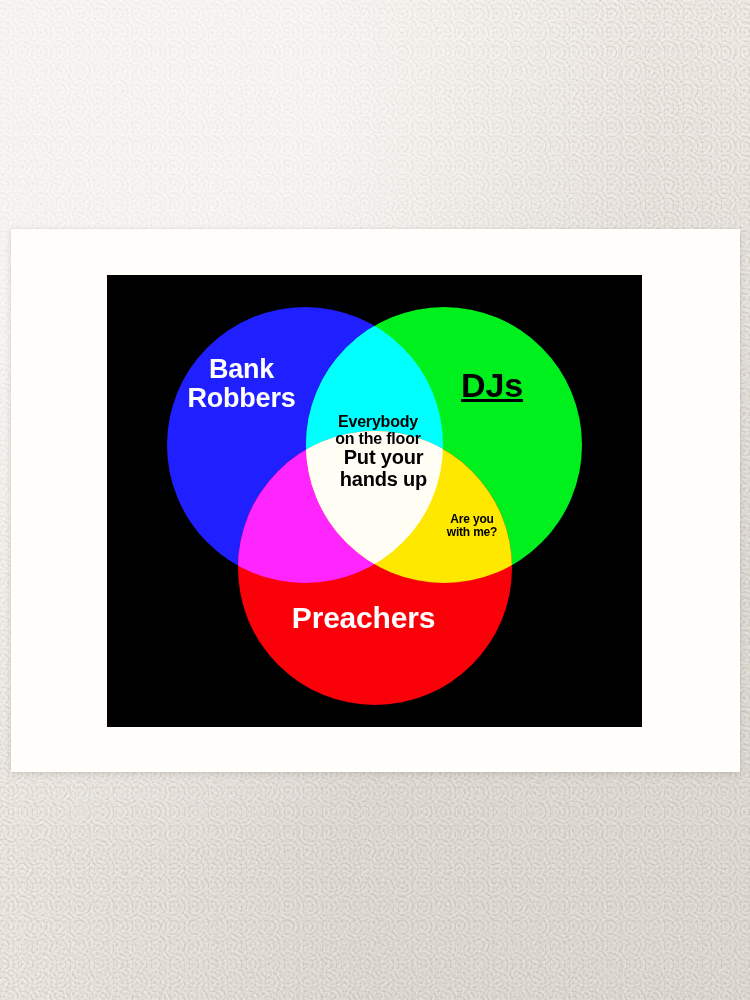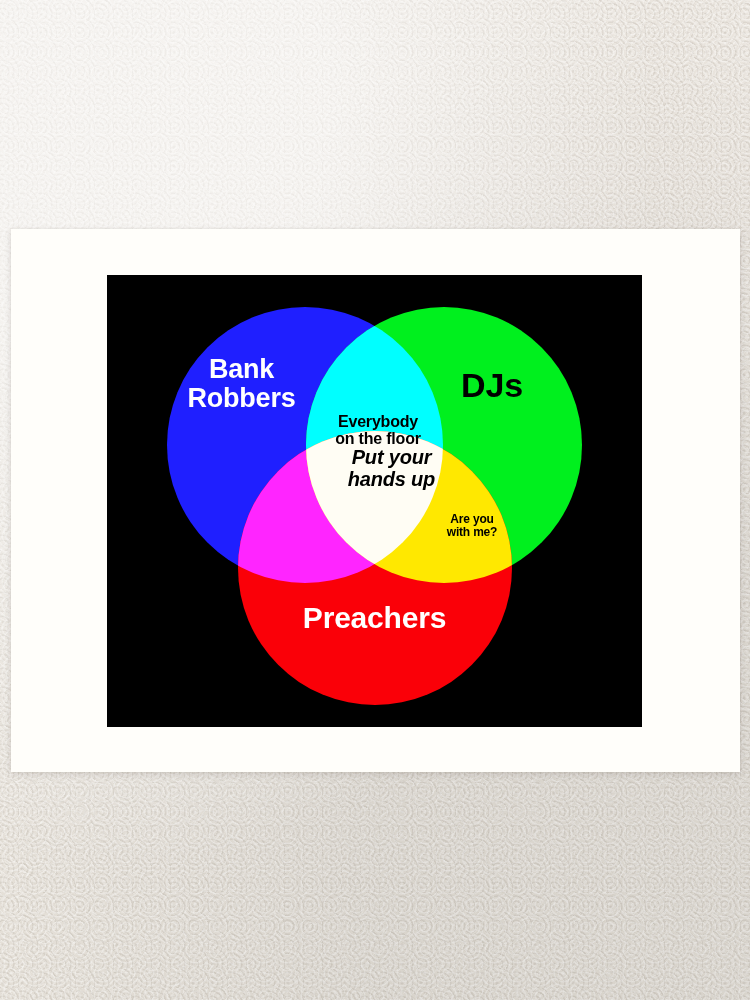--- a/index.html
+++ b/index.html
@@ -72,36 +72,36 @@
   }
 
   
   #label-bank-robbers {
     left:62px; top:80px; width:145px;
     font-size:27px; color:#ffffff;
   }
   
   #label-djs {
     left:320px; top:92px; width:130px;
-    font-size:34px; color:#000000;
+    font-size:34px; color:#000000;text-decoration:underline;
   }
   
   #label-preachers {
-    left:145px; top:327px; width:245px;
+    left:134px; top:327px; width:245px;
     font-size:30px; color:#ffffff;
   }
   
   #label-everybody {
     left:206px; top:90px; width:130px;
     font-size:16px; color:#000000;
   }
   
   #label-hands-up {
-    left:212px; top:172px; width:145px;
-    font-size:20px; color:#000000;font-style:italic;
+    left:204px; top:172px; width:145px;
+    font-size:20px; color:#000000;
   }
   
   #label-give-money {
     left:128px; top:227px; width:110px;
     font-size:16px; color:#ffffff;
   }
   
   #label-with-me {
     left:310px; top:238px; width:110px;
     font-size:12px; color:#000000;

